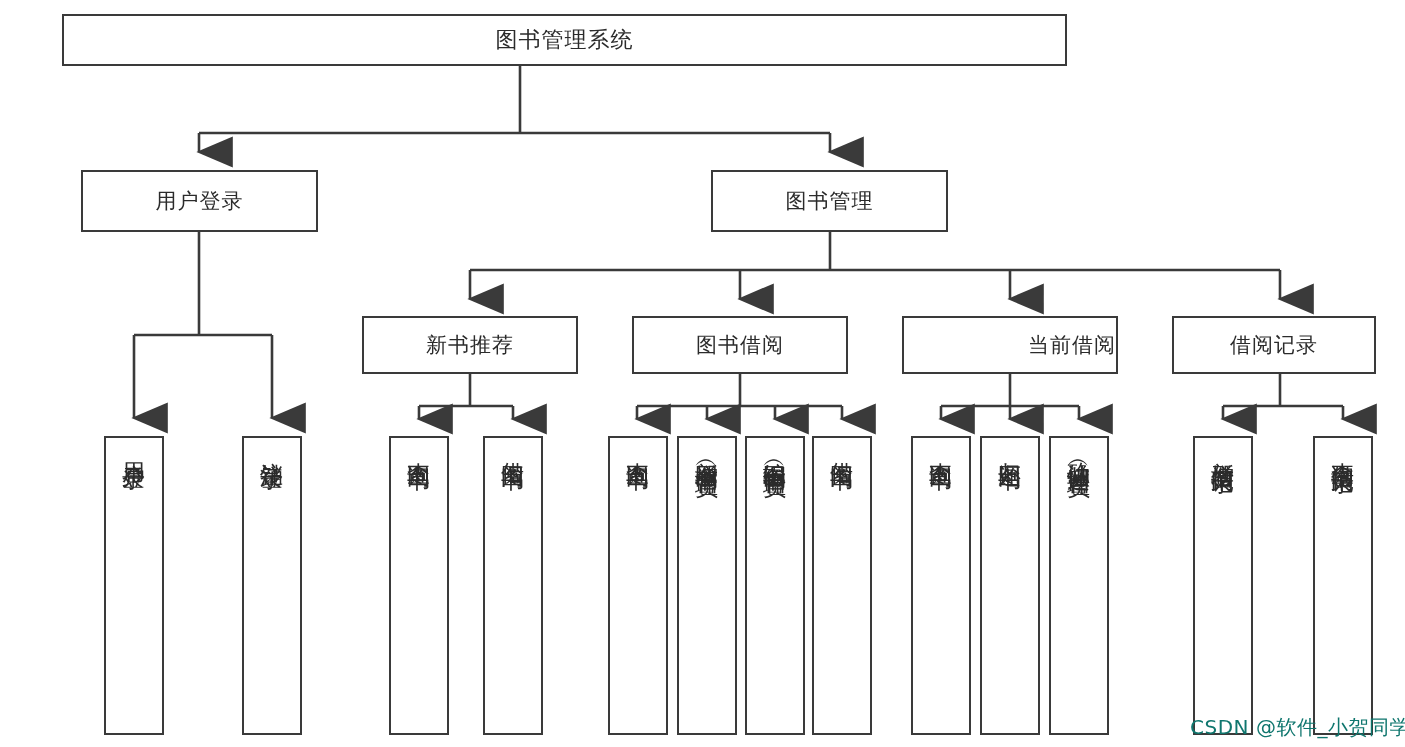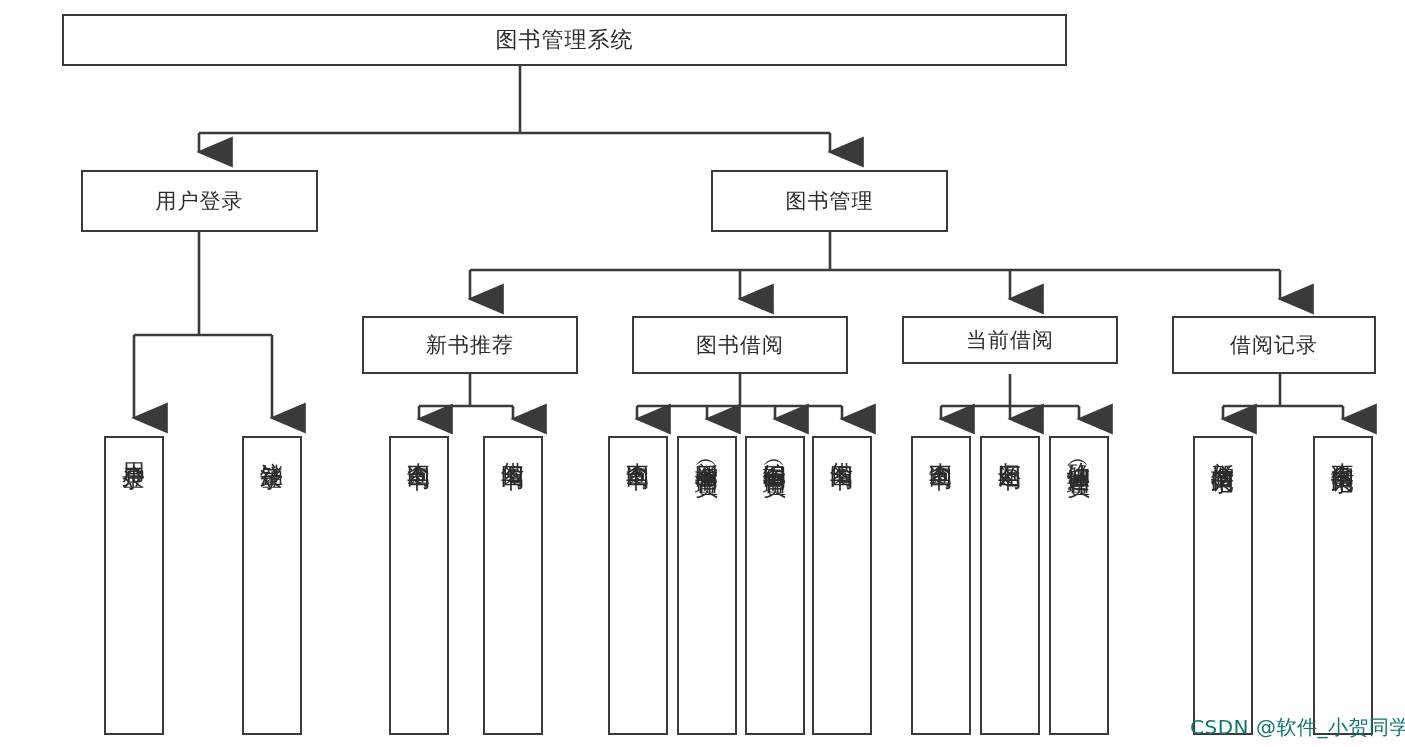--- a/index.html
+++ b/index.html
@@ -120,21 +120,21 @@
   <div class="node h-node" style="left:711px;top:170px;width:237px;height:62px;">
     <span class="lbl">图书管理</span>
   </div>
 
   <div class="node h-node" style="left:362px;top:316px;width:216px;height:58px;">
     <span class="lbl">新书推荐</span>
   </div>
   <div class="node h-node" style="left:632px;top:316px;width:216px;height:58px;align-items:center;">
     <span class="lbl">图书借阅</span>
   </div>
-  <div class="node h-node" style="left:902px;top:316px;width:216px;height:48px;">
+  <div class="node h-node" style="left:902px;top:316px;width:216px;height:58px;justify-content:flex-end;">
     <span class="lbl">当前借阅</span>
   </div>
   <div class="node h-node" style="left:1172px;top:316px;width:204px;height:58px;">
     <span class="lbl">借阅记录</span>
   </div>
 
   <div class="node v-node" style="left:104px;top:436px;width:60px;height:299px;">
     <span class="lbl">用户登录</span>
   </div>
   <div class="node v-node" style="left:242px;top:436px;width:60px;height:299px;">

